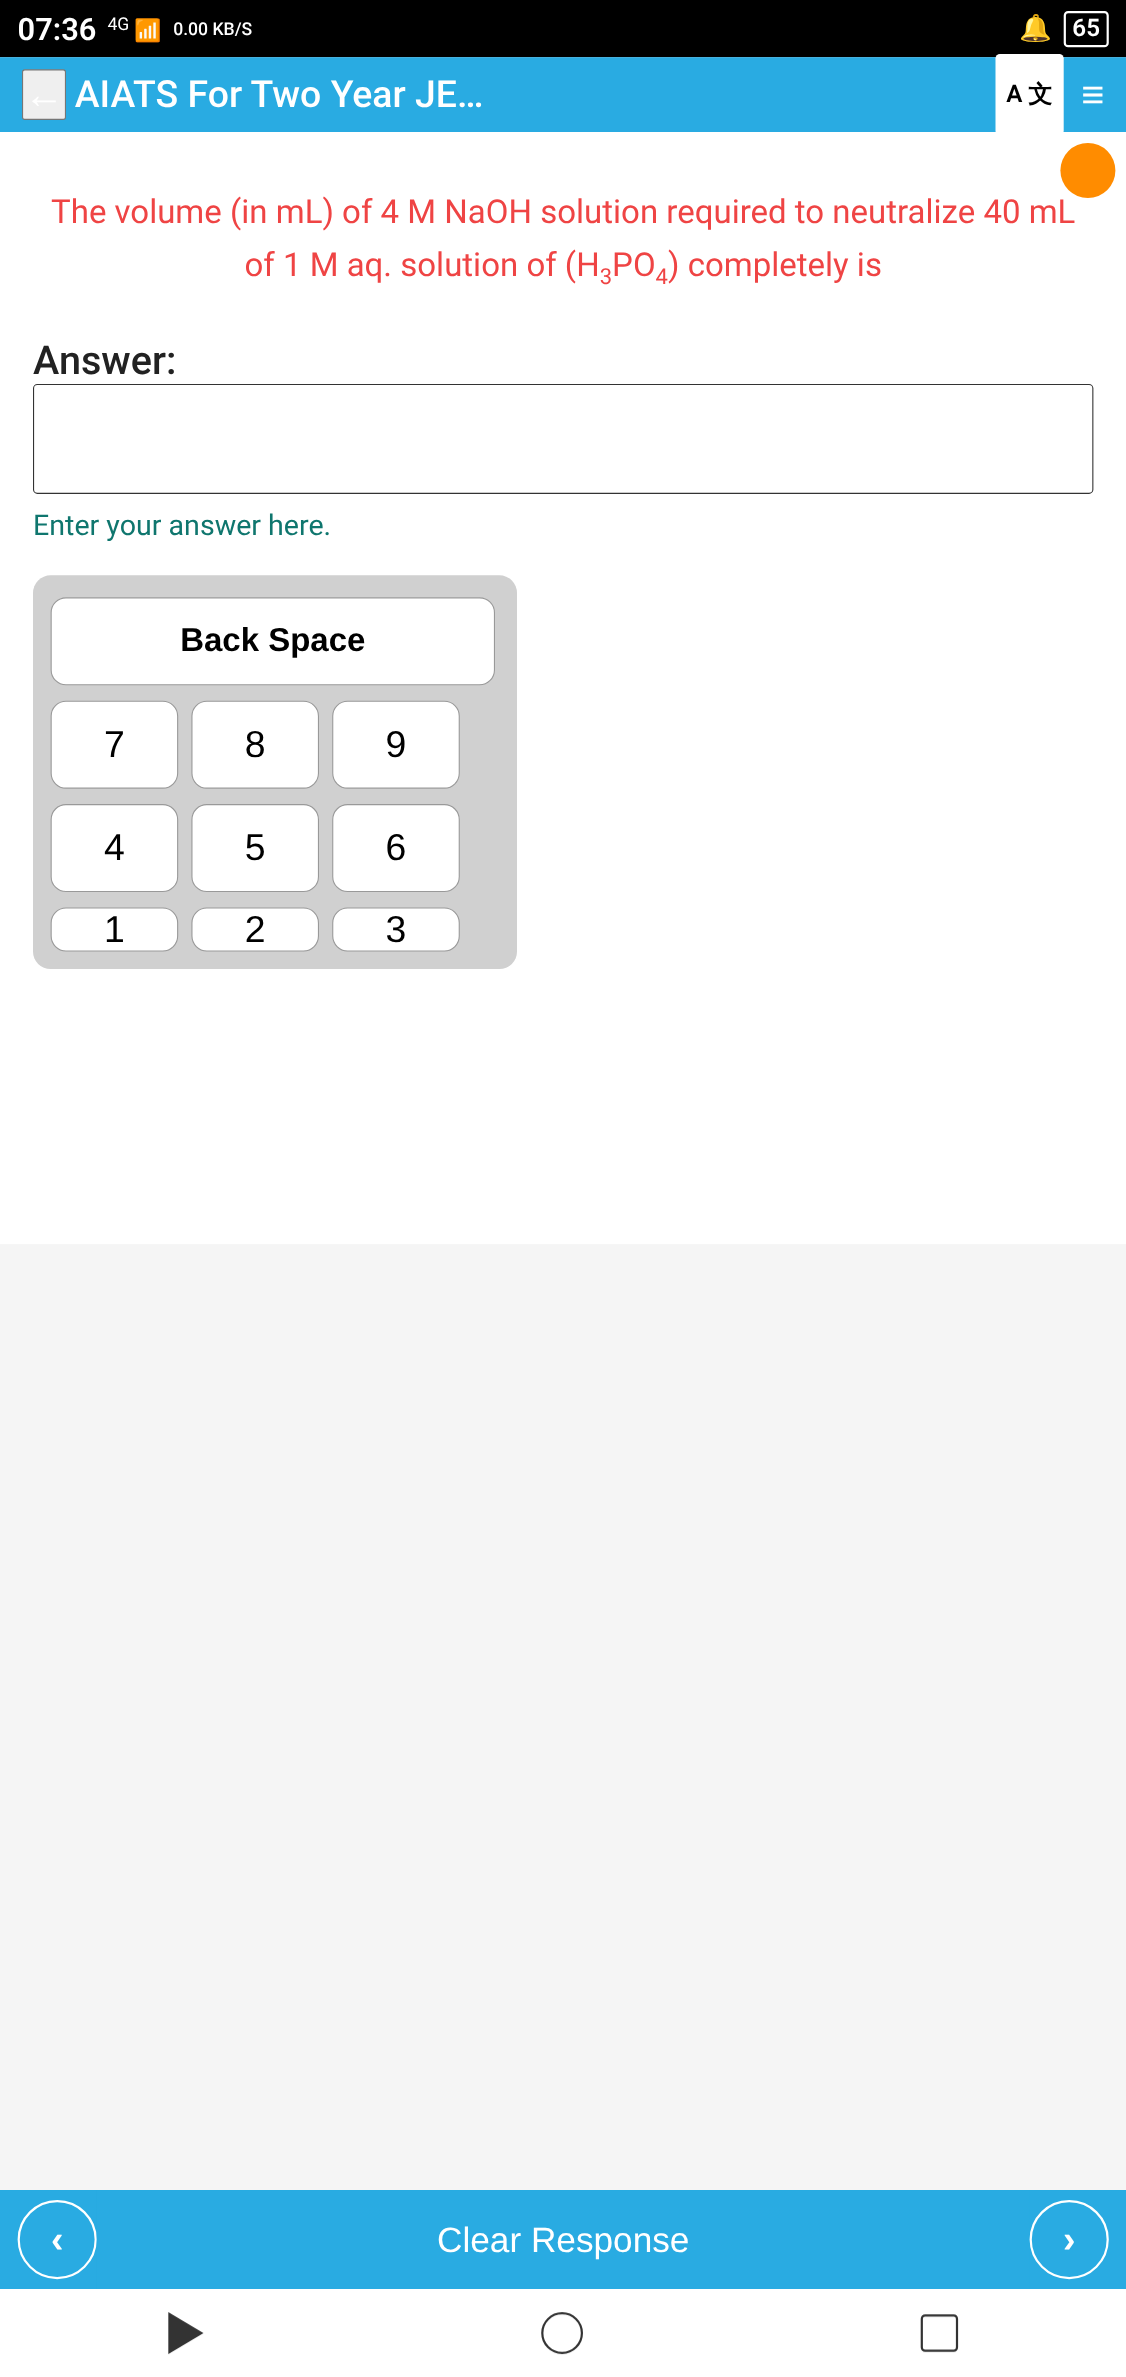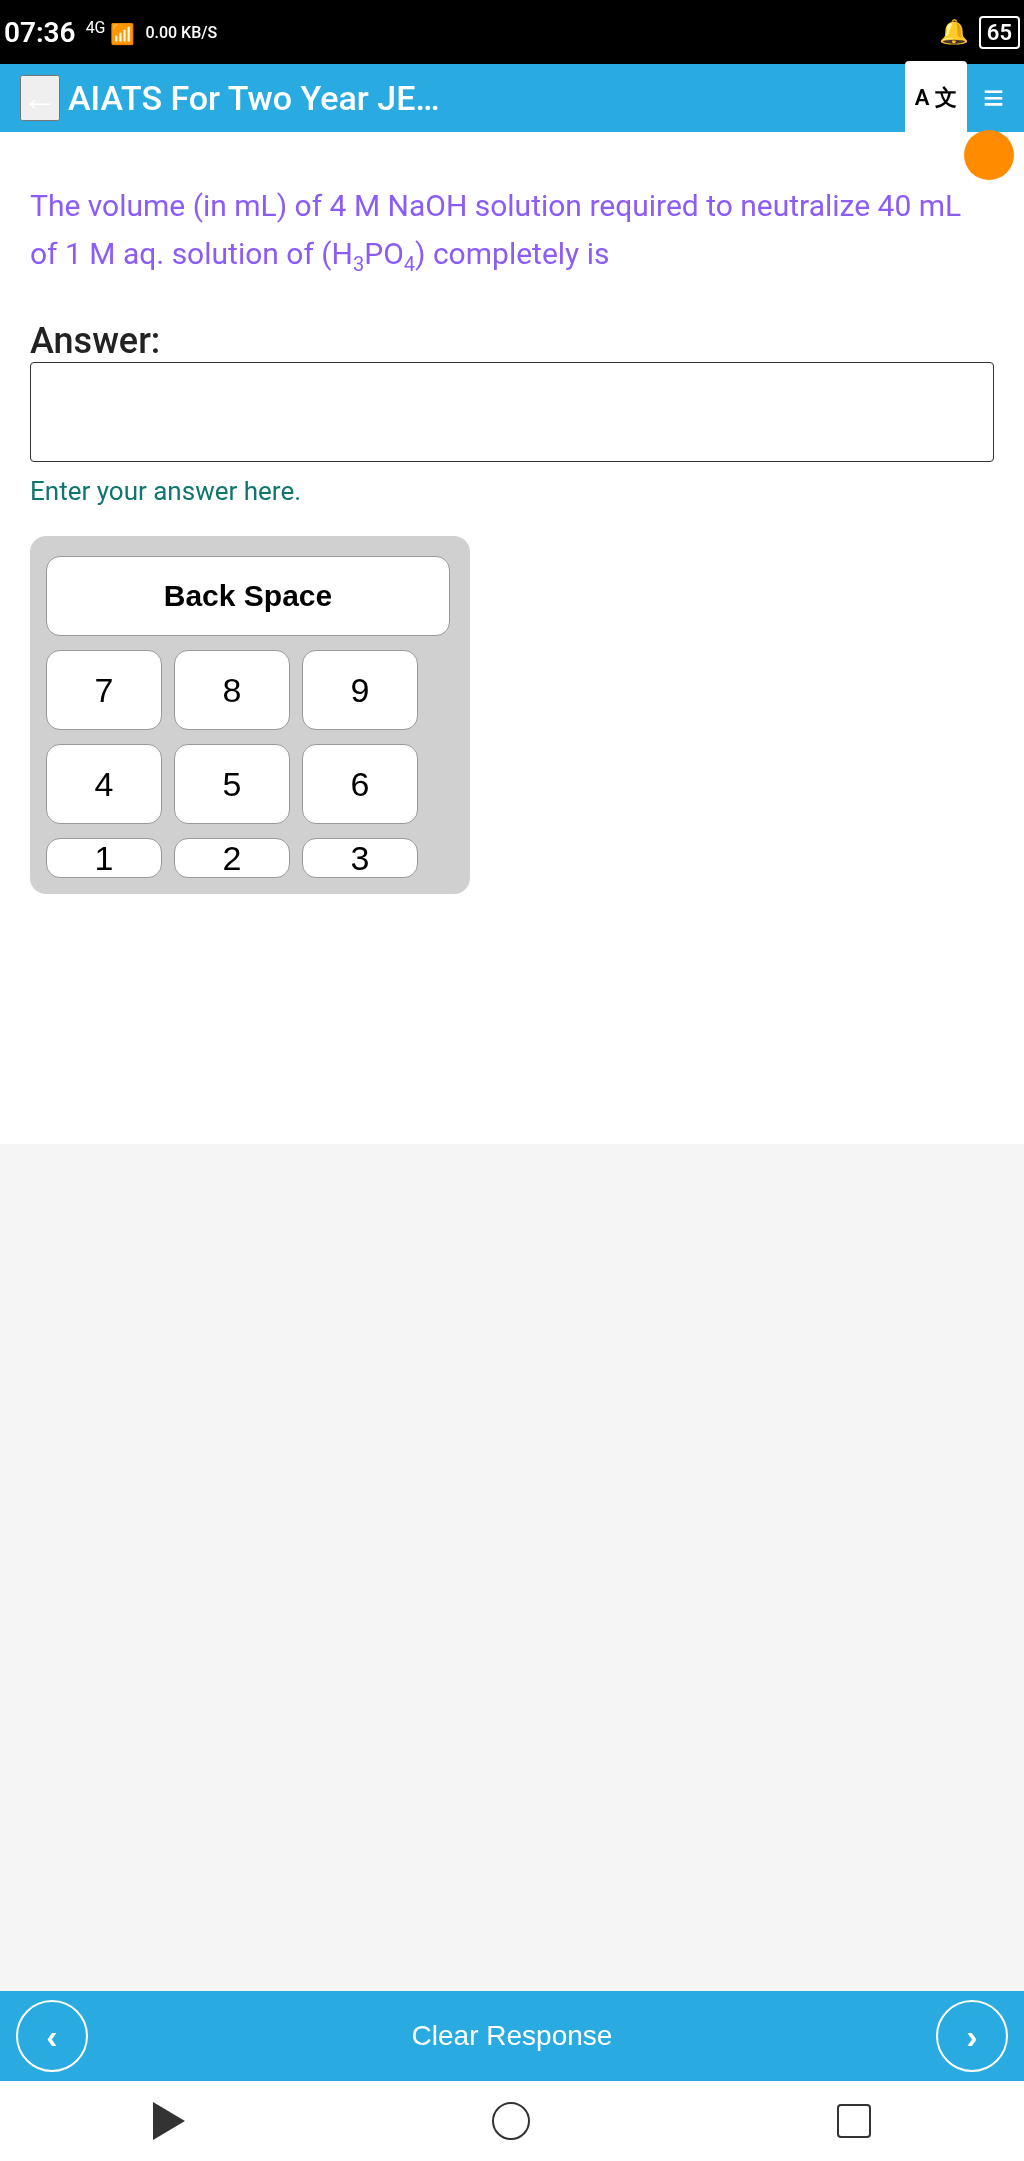--- a/index.html
+++ b/index.html
@@ -11,25 +11,25 @@
       width: 1024px;
       min-height: 2161px;
       overflow-x: hidden;
       position: relative;
     }
 
     
     .status-bar {
       background: #000;
       color: #fff;
-      height: 64px;
+      height: 52px;
       display: flex;
       align-items: center;
       justify-content: space-between;
-      padding: 0 4px;
+      padding: 0 16px;
       font-size: 26px;
       font-weight: 500;
     }
     .status-left {
       display: flex;
       align-items: center;
       gap: 10px;
     }
     .status-time { font-size: 28px; font-weight: 600; }
     .status-signal { font-size: 20px; }
@@ -151,22 +151,23 @@
       font-size: 30px;
       font-weight: 500;
       cursor: pointer;
       display: block;
     }
 
     
     .question-text {
       font-size: 30px;
       line-height: 1.6;
-      color: #8b5cf6;
+      color: #ef4444;
       margin: 20px 0 40px 0;
+      text-align: center;
     }
     .question-text sub {
       font-size: 20px;
     }
 
     
     .answer-label {
       font-size: 36px;
       font-weight: 500;
       color: #222;
@@ -278,21 +279,21 @@
     }
     .nav-arrow-btn span {
       color: #fff;
       font-size: 34px;
       font-weight: 700;
     }
     .clear-response-btn {
       background: #29ABE2;
       color: #fff;
       border: none;
-      font-size: 28px;
+      font-size: 32px;
       font-weight: 500;
       cursor: pointer;
       flex: 1;
       text-align: center;
       height: 90px;
       display: flex;
       align-items: center;
       justify-content: center;
     }
 

